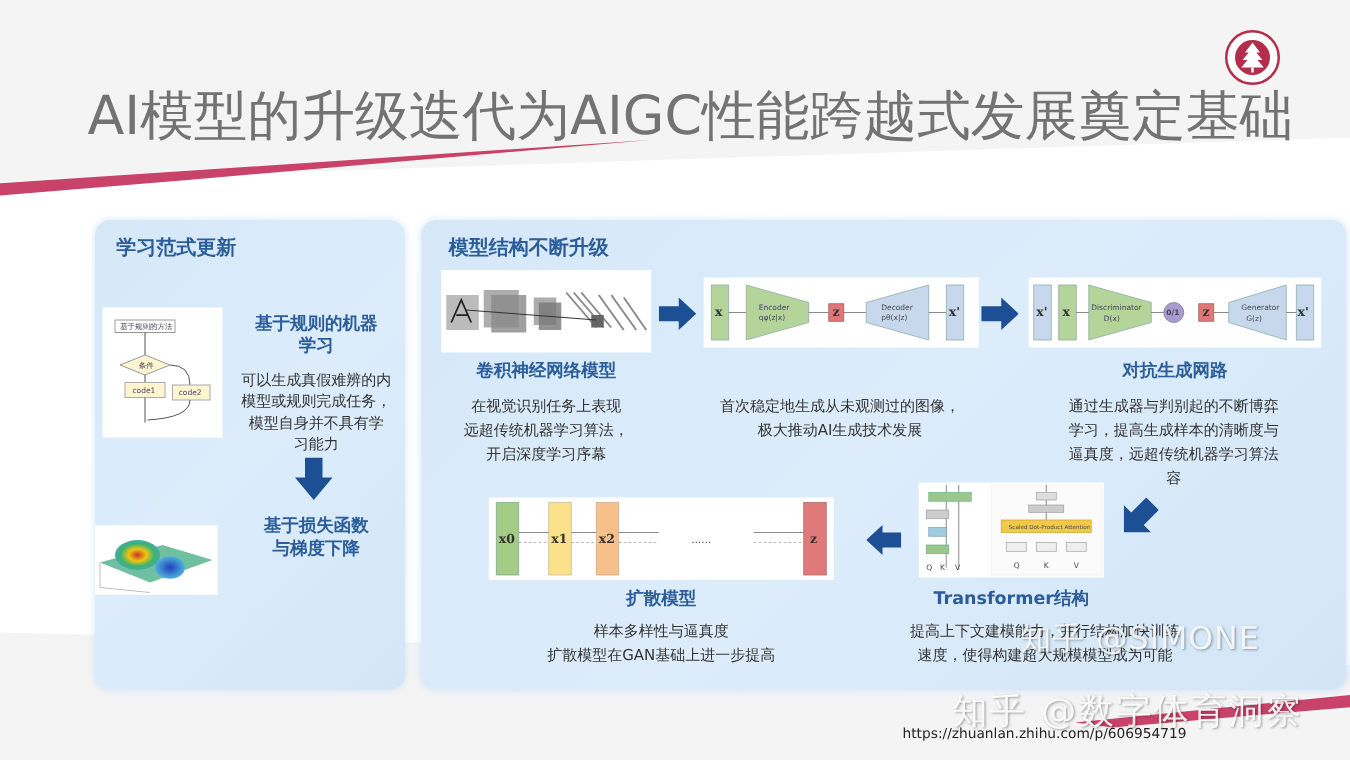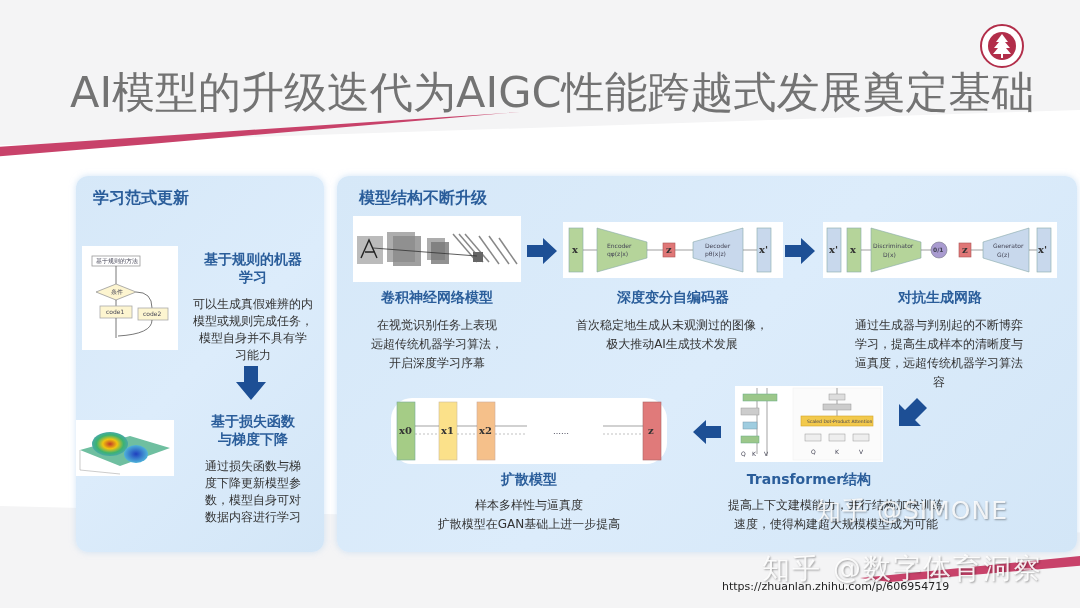--- a/index.html
+++ b/index.html
@@ -142,26 +142,20 @@
       <ellipse cx="60" cy="34" rx="12" ry="9" fill="url(#pit)"></ellipse>
       <line x1="4" y1="30" x2="4" y2="50" stroke="#aaa" stroke-width="0.6"></line>
       <line x1="4" y1="50" x2="44" y2="54" stroke="#aaa" stroke-width="0.6"></line>
     </svg>
   </div>
 
   <div class="sub-title" style="left:112px; top:236px; width:130px;">
     <div>基于损失函数</div>
     <div>与梯度下降</div>
   </div>
-  <div class="desc" style="left:110px; top:282px; width:134px;">
-    <div>通过损失函数与梯</div>
-    <div>度下降更新模型参</div>
-    <div>数，模型自身可对</div>
-    <div>数据内容进行学习</div>
-  </div>
 </div>
 
 <div class="panel panel-right">
   <div class="panel-title" style="left:22px; top:12px;">模型结构不断升级</div>
 
   <div class="img-box" style="left:16px; top:40px; width:168px; height:66px;">
     <svg width="168" height="66" viewBox="0 0 168 66">
       <rect x="4" y="20" width="26" height="28" fill="#bbb"></rect>
       <path d="M8,42 L16,24 L24,42 M12,36 L22,36" stroke="#222" stroke-width="1.4" fill="none"></path>
       <rect x="34" y="16" width="28" height="30" fill="#999" opacity="0.8"></rect>
@@ -204,21 +198,20 @@
       <text class="box-label" x="103" y="31">z</text>
       <line x1="112" y1="28" x2="130" y2="28" stroke="#777" stroke-width="0.7"></line>
       <polygon points="130,20 180,6 180,50 130,36" fill="#c8d8ec" stroke="#8aa" stroke-width="0.6"></polygon>
       <text class="tiny" x="142" y="26">Decoder</text>
       <text class="tiny" x="142" y="34">pθ(x|z)</text>
       <line x1="180" y1="28" x2="194" y2="28" stroke="#777" stroke-width="0.7"></line>
       <rect x="194" y="6" width="14" height="44" fill="#c8d8ec" stroke="#8aa" stroke-width="0.6"></rect>
       <text class="box-label" x="196" y="31">x'</text>
     </svg>
   </div>
-  <div class="sub-title" style="left:226px; top:112px; width:220px;">深度变分自编码器</div>
   <div class="desc desc-lg" style="left:200px; top:140px; width:270px;">
     <div>首次稳定地生成从未观测过的图像，</div>
     <div>极大推动AI生成技术发展</div>
   </div>
 
   <svg class="arrow" style="left:448px; top:62px;" width="30" height="26" viewBox="0 0 30 26">
     <polygon points="0,7 16,7 16,0 30,13 16,26 16,19 0,19" fill="#1d4f95"></polygon>
   </svg>
 
   <div class="img-box" style="left:486px; top:46px; width:234px; height:56px;">
@@ -285,21 +278,21 @@
   <div class="sub-title" style="left:390px; top:294px; width:164px;">Transformer结构</div>
   <div class="desc desc-lg" style="left:354px; top:320px; width:290px;">
     <div>提高上下文建模能力，并行结构加快训练</div>
     <div>速度，使得构建超大规模模型成为可能</div>
   </div>
 
   <svg class="arrow" style="left:356px; top:244px;" width="28" height="24" viewBox="0 0 28 24">
     <polygon points="28,6 13,6 13,0 0,12 13,24 13,18 28,18" fill="#1d4f95"></polygon>
   </svg>
 
-  <div class="img-box" style="left:54px; top:222px; width:276px; height:66px;border-radius:21px;">
+  <div class="img-box" style="left:54px; top:222px; width:276px; height:66px;">
     <svg width="276" height="66" viewBox="0 0 276 66">
       <rect x="6" y="4" width="18" height="58" fill="#a5cc86" stroke="#7a9" stroke-width="0.6"></rect>
       <text class="box-label" x="8" y="36">x0</text>
       <rect x="48" y="4" width="18" height="58" fill="#fbe18a" stroke="#cb9" stroke-width="0.6"></rect>
       <text class="box-label" x="50" y="36">x1</text>
       <rect x="86" y="4" width="18" height="58" fill="#f5c08a" stroke="#ca9" stroke-width="0.6"></rect>
       <text class="box-label" x="88" y="36">x2</text>
       <text class="tiny" x="162" y="36" style="font-size:8px">……</text>
       <rect x="252" y="4" width="18" height="58" fill="#e07a7a" stroke="#a66" stroke-width="0.6"></rect>
       <text class="box-label" x="257" y="36">z</text>

